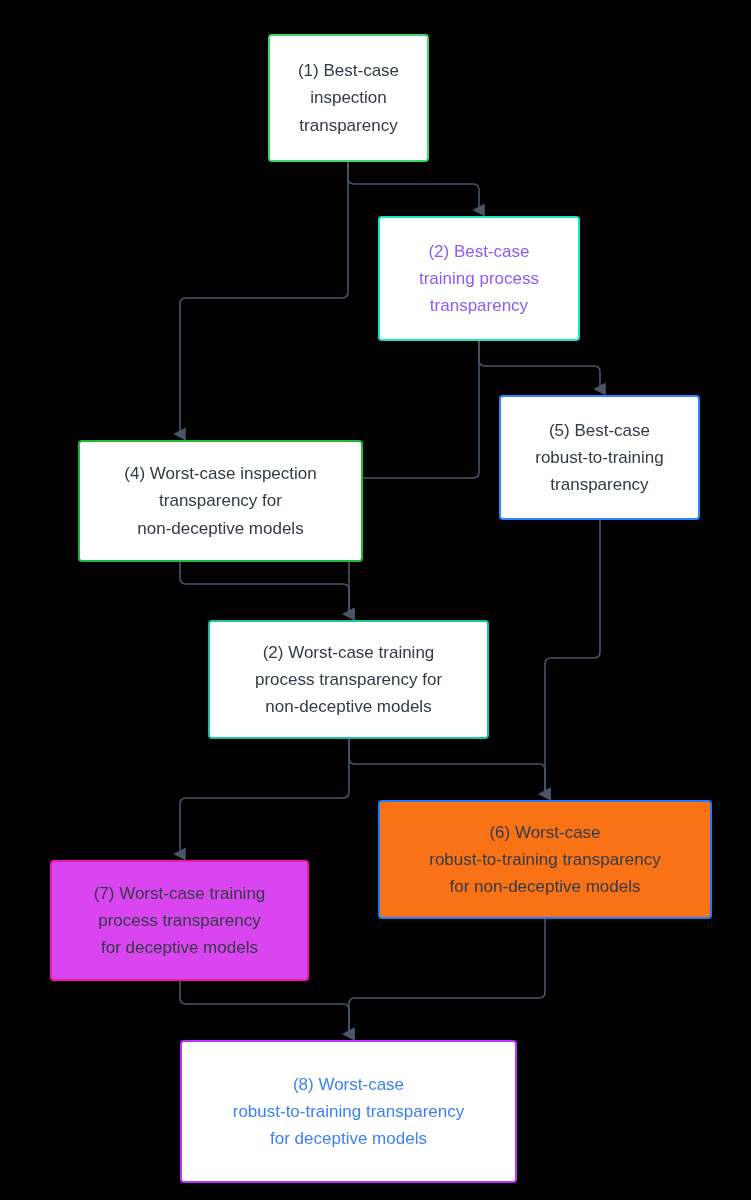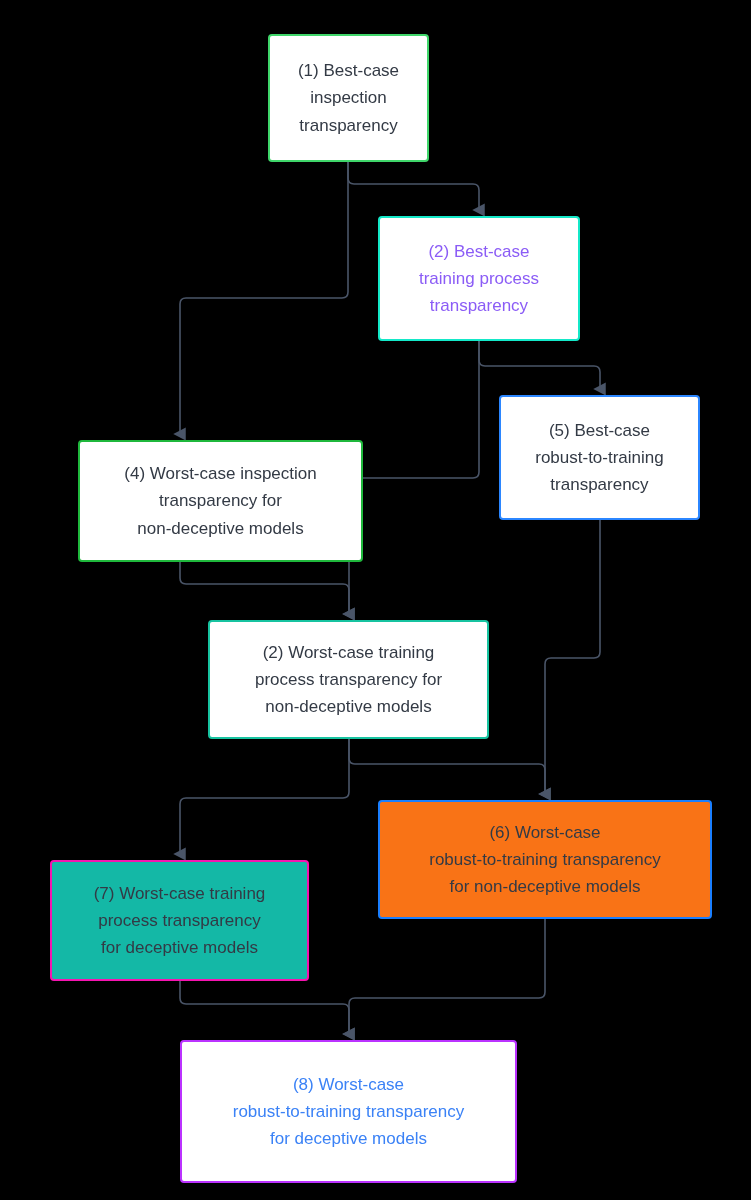--- a/index.html
+++ b/index.html
@@ -79,21 +79,21 @@
 transparency</span></div>
       <div class="node" style="left: 38px; top: 440px; width: 285px; height: 122px; border-color: rgb(31, 184, 60); background: rgb(255, 255, 255); color: rgb(51, 58, 69); margin-left: 40px;"><span>(4) Worst-case inspection
 transparency for
 non-deceptive models</span></div>
       <div class="node" style="left: 208px; top: 620px; width: 281px; height: 119px; border-color: rgb(23, 195, 160); background: rgb(255, 255, 255); color: rgb(51, 58, 69);"><span>(2) Worst-case training
 process transparency for
 non-deceptive models</span></div>
       <div class="node" style="left: 378px; top: 800px; width: 334px; height: 119px; border-color: rgb(26, 127, 255); background: #f97316; color: rgb(51, 58, 69);"><span>(6) Worst-case
 robust-to-training transparency
 for non-deceptive models</span></div>
-      <div class="node" style="left: 50px; top: 860px; width: 259px; height: 121px; border-color: rgb(245, 20, 176); background: #14b8a6; color: rgb(51, 58, 69);"><span>(7) Worst-case training
+      <div class="node" style="left: 50px; top: 860px; width: 259px; height: 121px; border-color: rgb(245, 20, 176); background: #d946ef; color: rgb(51, 58, 69);"><span>(7) Worst-case training
 process transparency
 for deceptive models</span></div>
       <div class="node" style="left: 180px; top: 1040px; width: 337px; height: 143px; border-color: rgb(187, 51, 255); background: rgb(255, 255, 255); color: #3b82f6;"><span>(8) Worst-case
 robust-to-training transparency
 for deceptive models</span></div>
     </div>
 
 </div>
 
 </body></html>

